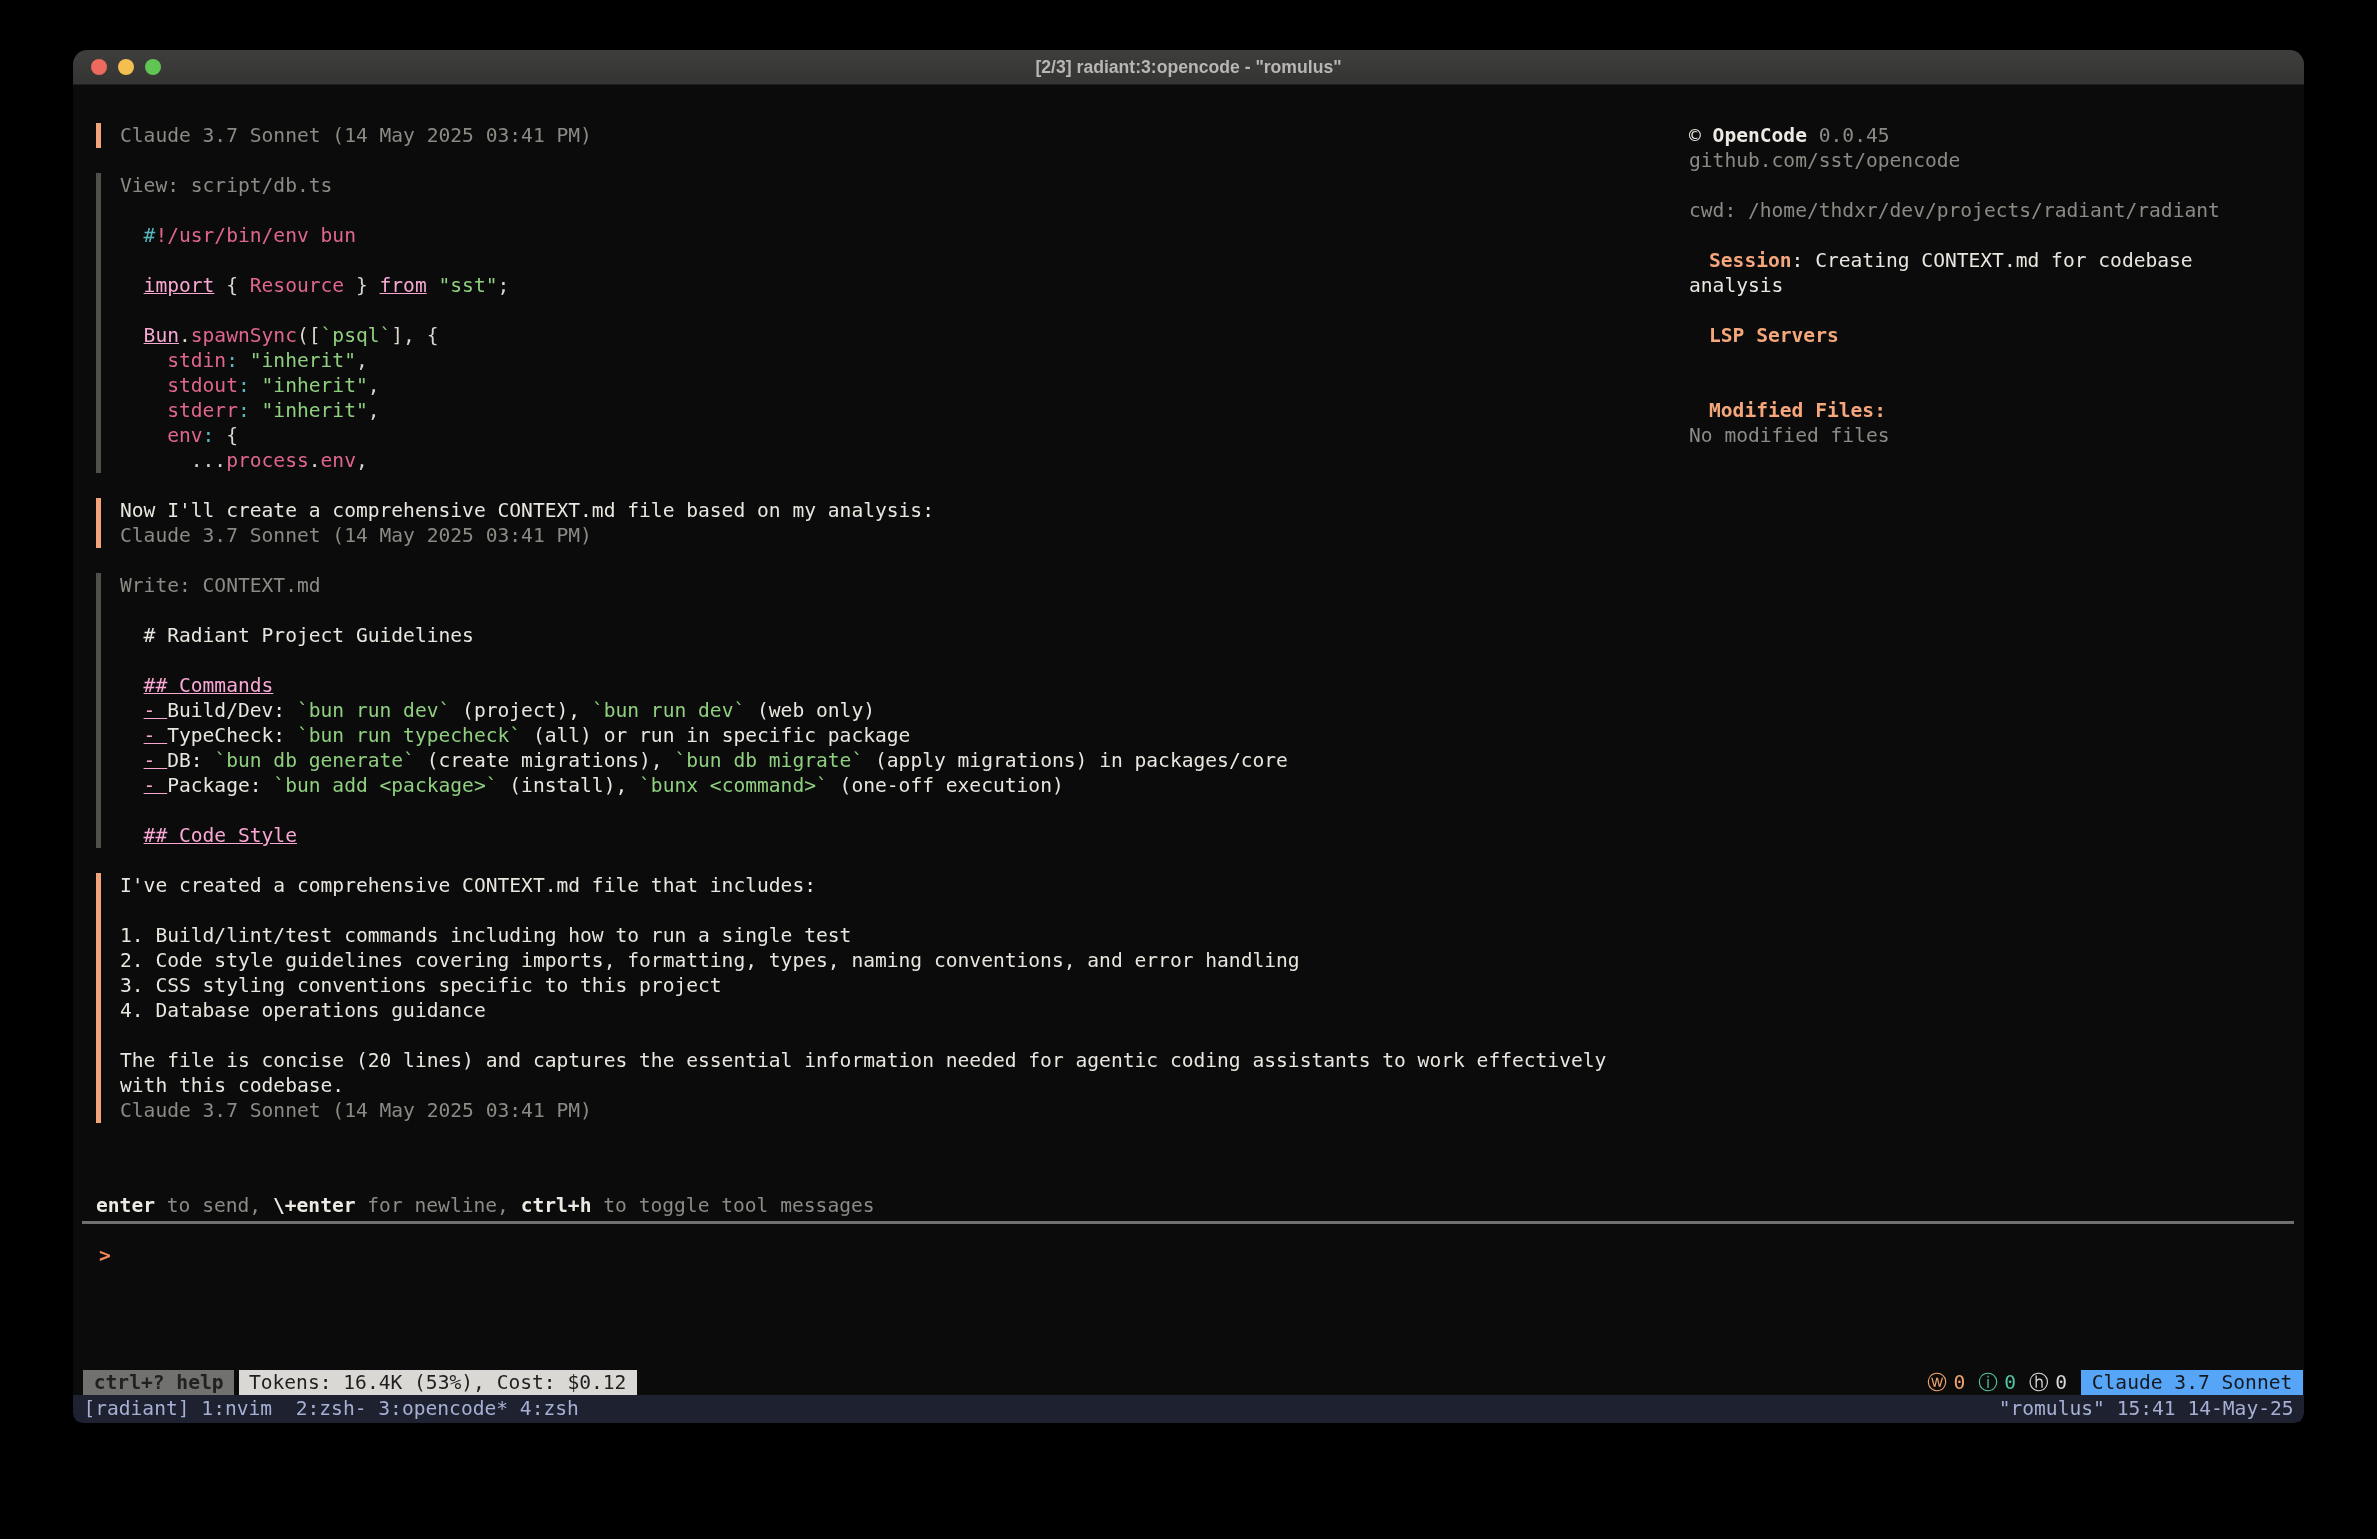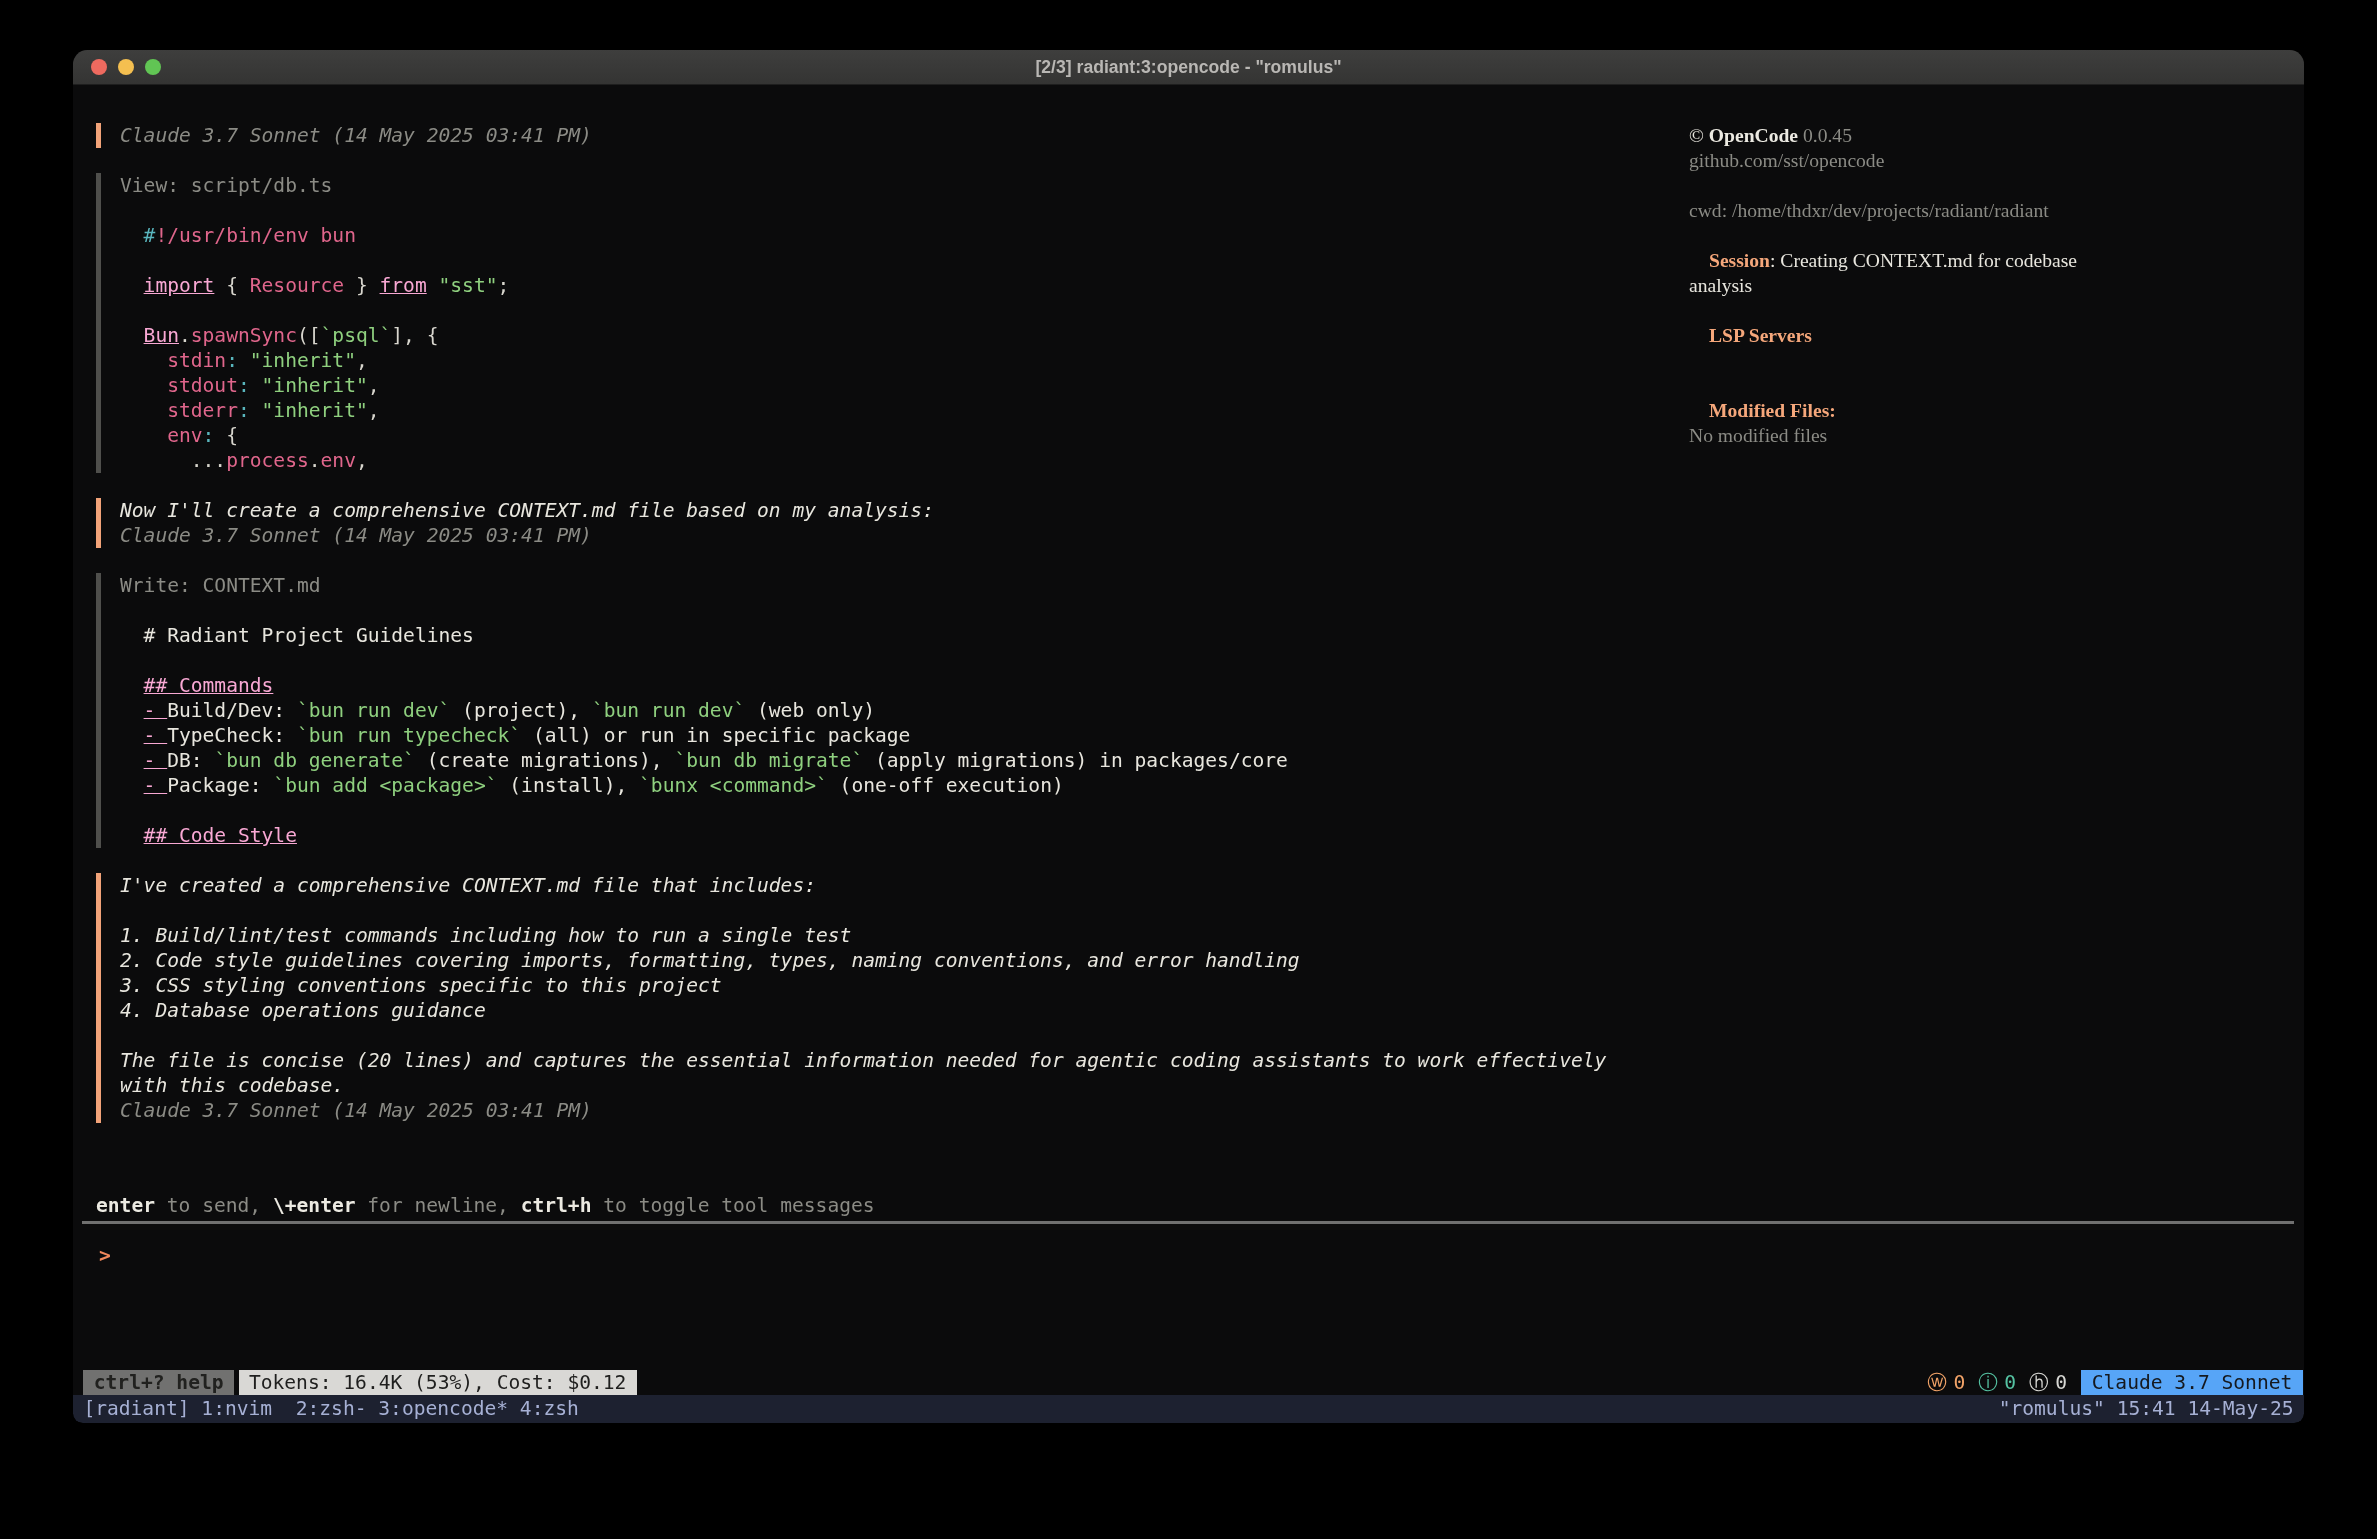--- a/index.html
+++ b/index.html
@@ -17,23 +17,23 @@
   .titletext{position:absolute;left:0;right:0;text-align:center;
              font-family:"Liberation Sans",sans-serif;font-weight:bold;font-size:17.6px;color:#b9b7b4;}
   
   .tline{white-space:pre;font-size:19.6px;line-height:25px;height:25px;color:#e8e6de;}
   .c-white{color:#e8e6de;} .c-gray{color:#8b8b85;}
   .c-blue{color:#f9a8d4;text-decoration:underline;} .c-green{color:#8fd07f;} .c-pink{color:#e0668c;margin-top:32px;}
   .c-teal{color:#59b5bd;} .c-punc{color:#d8d6ce;}
   .c-orangeb{color:#f5a77b;font-weight:bold;margin-left:20px;} .c-whiteb{color:#eceae2;font-weight:bold;}
   .chat{position:absolute;left:23px;top:73px;width:1579px;}
   .block{margin-bottom:25px;padding-left:19px;}
-  .accent-orange{border-left:5.9px solid #f2a379;font-style:italic;}
+  .accent-orange{border-left:5.9px solid #f2a379;}
   .accent-gray{border-left:5.9px solid #4f4f4c;}
-  .sidebar{position:absolute;left:1616px;top:73px;width:607px;font-family:Liberation Serif, serif;}
+  .sidebar{position:absolute;left:1616px;top:73px;width:607px;}
   .input-hint{position:absolute;left:23px;top:1143px;}
   .divider{position:absolute;left:9px;right:10.4px;top:1171px;height:2.6px;background:#707070;}
   .prompt-line{position:absolute;left:26px;top:1193px;font-size:19.6px;line-height:25px;
                color:#f2885c;font-weight:bold;white-space:pre;}
   .statusbar{position:absolute;left:0;right:1.3px;top:1320px;height:25px;display:flex;align-items:stretch;
              padding-left:10.4px;box-sizing:border-box;font-size:19.6px;text-align:right;}
   .chip{display:flex;align-items:center;padding:0 10.4px;white-space:pre;line-height:25px;}
   .chip-help{background:#717170;color:#21211f;font-weight:bold;margin-right:4.6px;}
   .chip-tokens{background:#d9d8d5;color:#1f1f1e;}
   .status-right{margin-left:auto;display:flex;align-items:center;gap:14.4px;}

